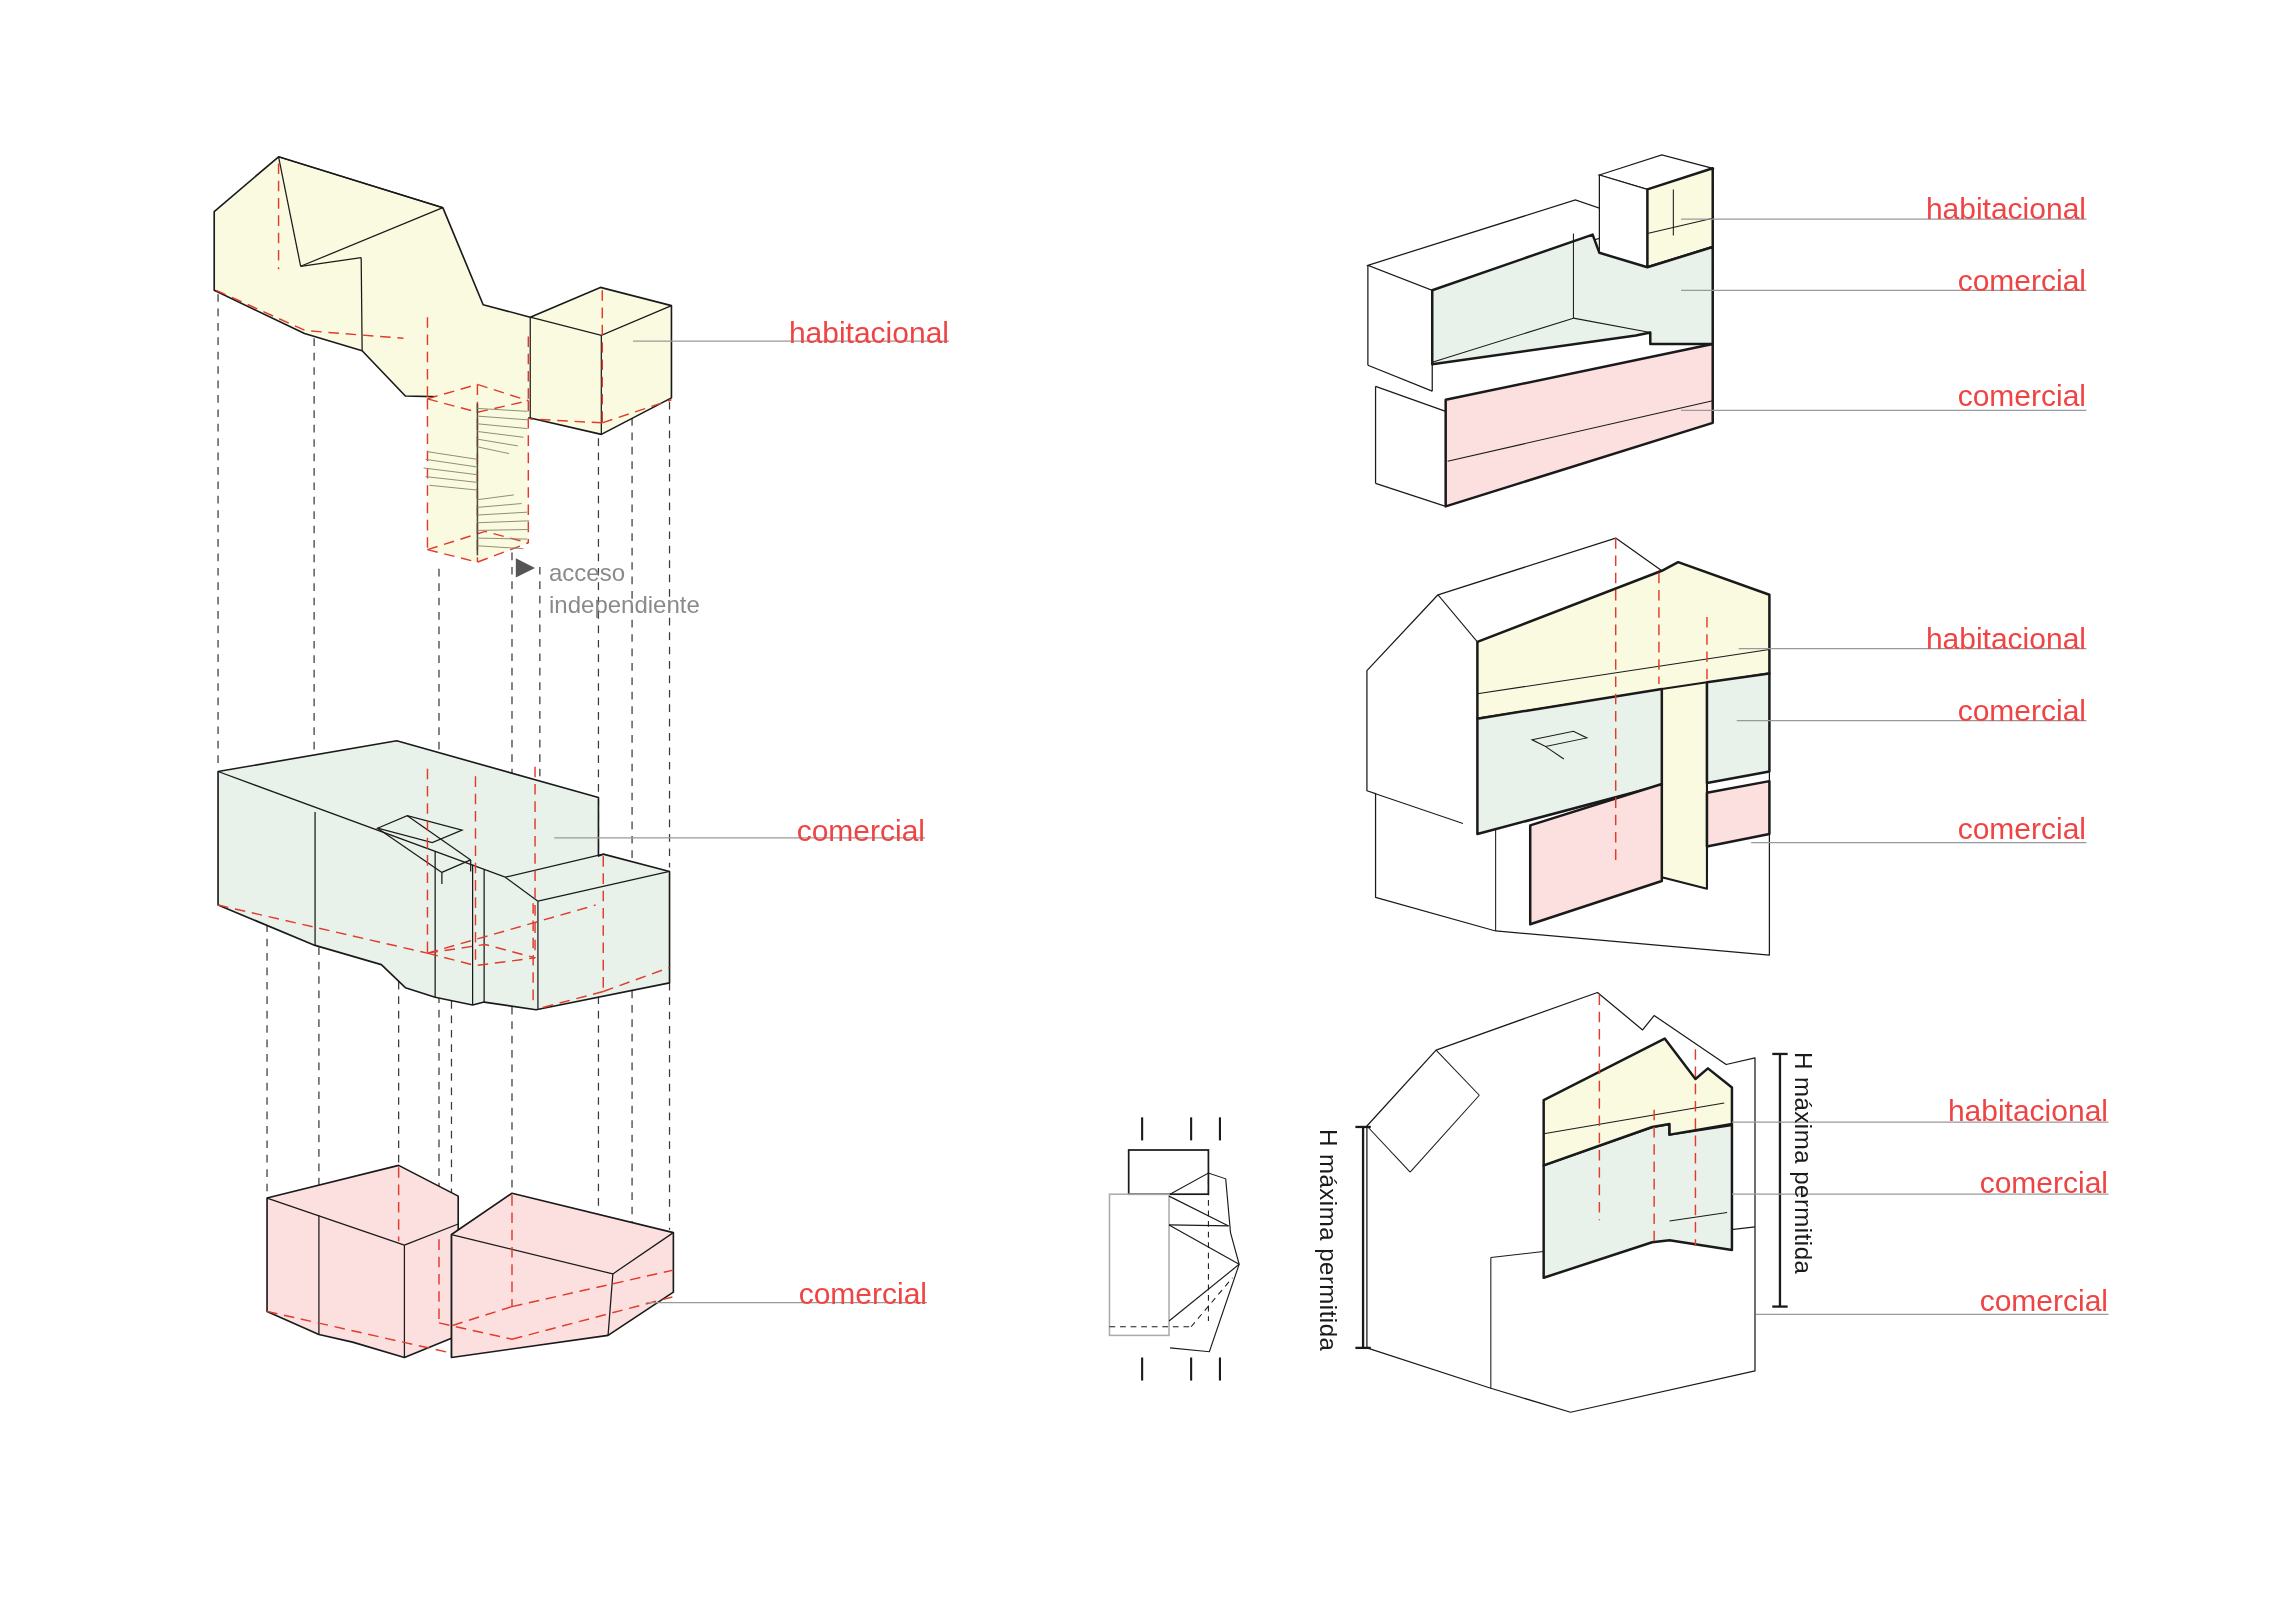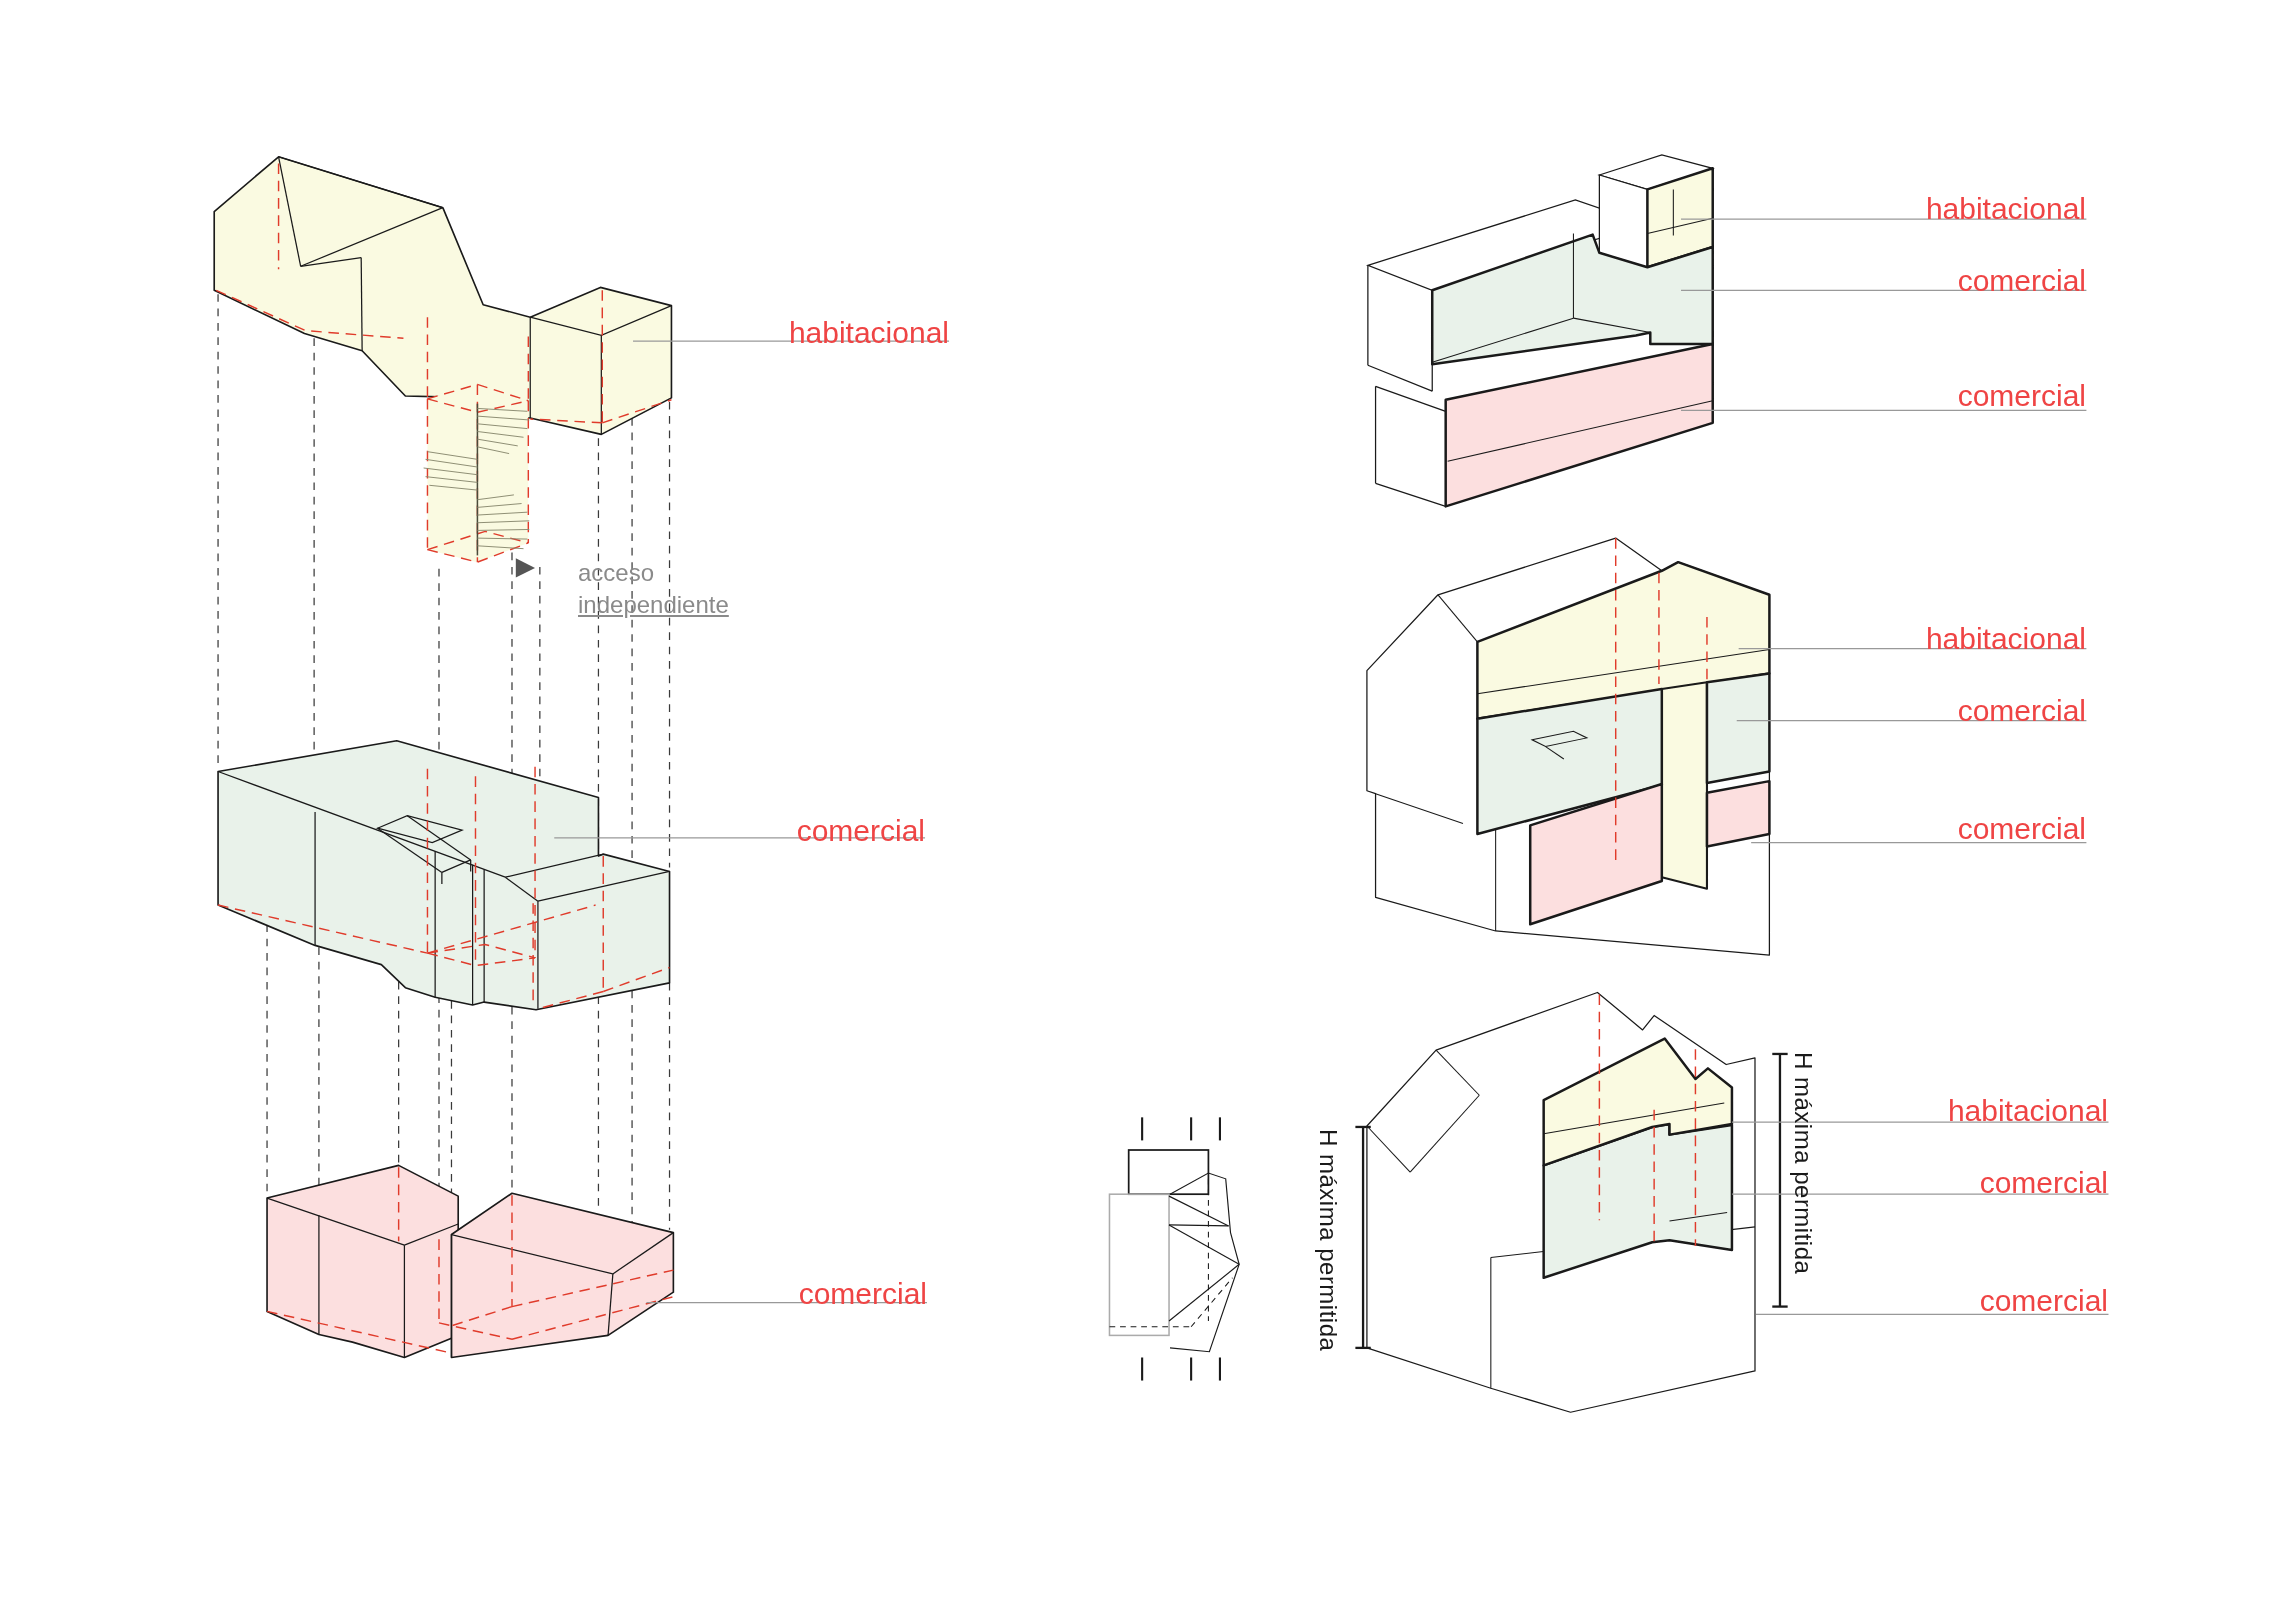--- a/index.html
+++ b/index.html
@@ -292,23 +292,23 @@
           <path d="M1155,1381 H1240"></path>
           <path d="M1240,1381 L1283,1330"></path>
     </g>
   </g>
 </svg>
 
   <div class="lbl r" style="left:642px;top:316px;">habitacional</div>
   <div class="lbl r" style="left:618px;top:814px;">comercial</div>
   <div class="lbl r" style="left:620px;top:1277px;">comercial</div>
 
-  <div class="ann" style="left:578px;top:557px;">
+  <div class="ann" style="left:549px;top:557px;">
     <span style="display:block;">acceso</span>
-    <span style="display:block;text-decoration:underline;">independiente</span>
+    <span style="display:block;">independiente</span>
   </div>
 
   <div class="lbl r" style="left:1779px;top:192px;">habitacional</div>
   <div class="lbl r" style="left:1779px;top:264px;">comercial</div>
   <div class="lbl r" style="left:1779px;top:379px;">comercial</div>
 
   <div class="lbl r" style="left:1779px;top:622px;">habitacional</div>
   <div class="lbl r" style="left:1779px;top:694px;">comercial</div>
   <div class="lbl r" style="left:1779px;top:812px;">comercial</div>
 

